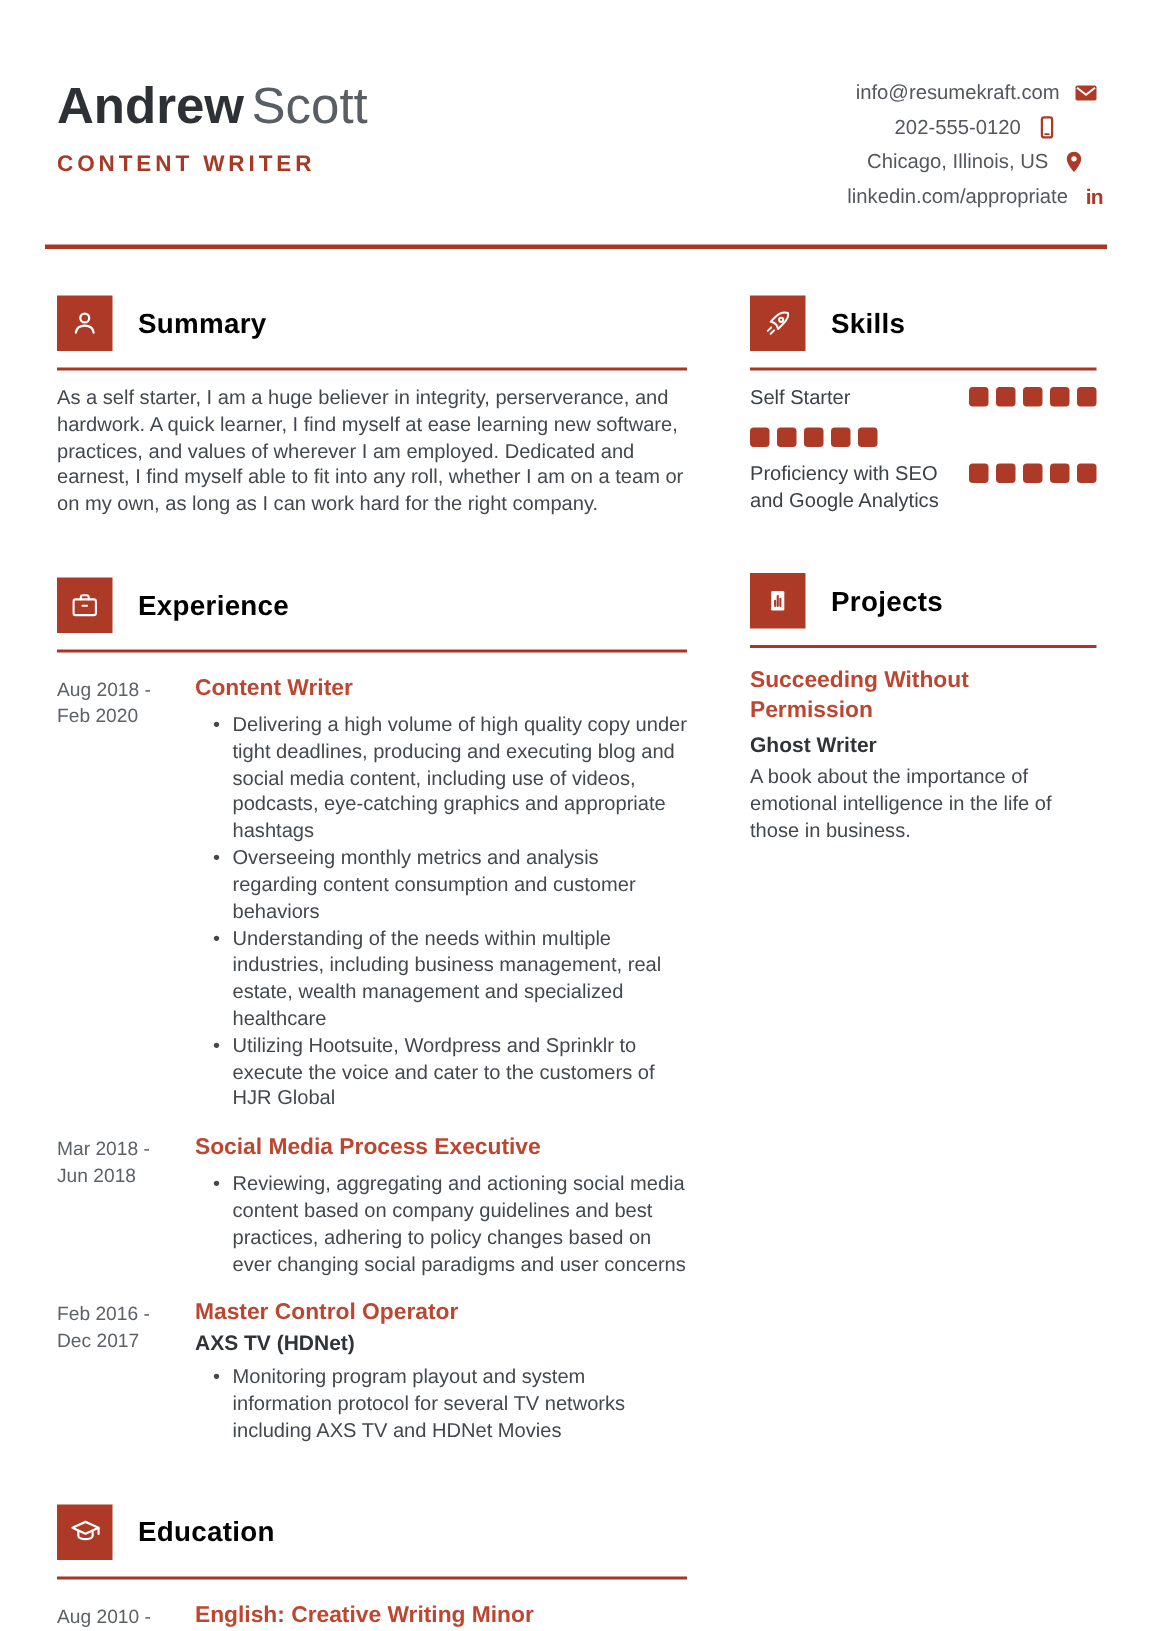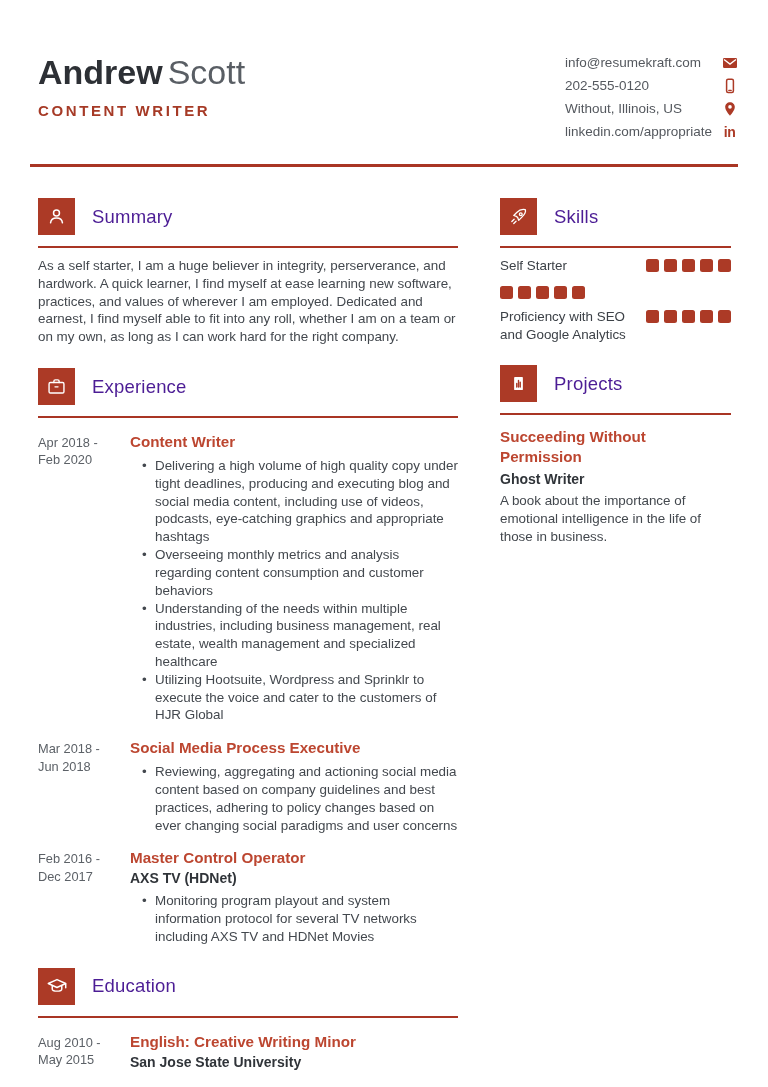--- a/index.html
+++ b/index.html
@@ -2,41 +2,41 @@
 <html><head>
 <meta charset="utf-8">
 <style>
   * { margin:0; padding:0; box-sizing:border-box; }
   html,body { background:#ffffff; }
   .page {
     width:768px; height:1087px; background:#ffffff; overflow:hidden;
     font-family:"Liberation Sans", sans-serif; color:#43484e; position:relative;
   }
   
-  .header { display:flex; justify-content:space-between; align-items:flex-start; padding:54px 30px 0 38px; }
+  .header { display:flex; justify-content:space-between; align-items:flex-start; padding:37px 30px 0 38px;margin-top:16px; }
   .name { font-size:34px; line-height:1.1; color:#2d3035; }
   .name .first { font-weight:700; }
   .name .last  { font-weight:400; color:#595e64; margin-left:5px; }
   .role { margin-top:11px; font-size:15px; font-weight:700; letter-spacing:2.6px; color:#a63a26; }
   .contact { display:flex; flex-direction:column; gap:7px; margin-top:1px; }
-  .contact-row { display:flex; align-items:center; justify-content:space-between; gap:9px; font-size:13.5px; color:#54585e; line-height:14px; }
+  .contact-row { display:flex; align-items:center; justify-content:center; gap:9px; font-size:13.5px; color:#54585e; line-height:14px; }
   .cicon { width:17px; height:16px; display:flex; align-items:center; justify-content:center; flex:none; }
   .linkedin-glyph { font-size:14px; font-weight:800; color:#ac3a26; letter-spacing:-0.5px; }
   .header-rule { border:none; border-top:3px solid #a93524; margin:24px 30px 0 30px; }
 
   
   .columns { display:flex; gap:42px; padding:0 37px 0 38px; margin-top:31px; }
   .col-left  { width:420px; flex:none; }
   .col-right { flex:1; min-width:0; }
 
   
   .section-header { display:flex; align-items:center; gap:17px; border-bottom:2.5px solid #a93524; padding-bottom:11px; }
   .icon-sq { width:37px; height:37px; background:#ac3a26; display:flex; align-items:center; justify-content:center; flex:none; }
-  .section-title { font-size:18.5px; font-weight:400; color:#4c1d95; letter-spacing:0.2px; }
-  .section { margin-top:22px; }
+  .section-title { font-size:18.5px; font-weight:700; color:#000000; letter-spacing:0.2px; }
+  .section { margin-top:40px; }
   .section:first-child { margin-top:0; }
 
   
   .summary-text { margin-top:9px; font-size:13.4px; line-height:1.33; color:#43484e; }
 
   
   .job { display:flex; margin-top:14px; }
   .job-dates { width:92px; flex:none; font-size:12.8px; line-height:1.35; color:#5c6167; white-space:pre-line; padding-top:2px; }
   .job-body { flex:1; min-width:0; }
   .job-title { font-size:15.2px; font-weight:700; color:#bc4630; line-height:1.3; }
@@ -85,21 +85,21 @@
       <div class="contact-row">
         <span>202-555-0120</span>
         <span class="cicon">
           <svg width="16" height="16" viewBox="0 0 16 16">
               <rect x="4.6" y="1.2" width="6.8" height="13.4" rx="1.5" fill="none" stroke="#ac3a26" stroke-width="1.5"></rect>
               <path d="M6.8 12.4h2.4" stroke="#ac3a26" stroke-width="1.3" stroke-linecap="round"></path>
             </svg>
         </span>
       </div>
       <div class="contact-row">
-        <span>Without, Illinois, US</span>
+        <span>Chicago, Illinois, US</span>
         <span class="cicon">
           <svg width="16" height="16" viewBox="0 0 16 16">
               <path d="M8 1.2C5.3 1.2 3.2 3.3 3.2 6c0 3.6 4.8 8.7 4.8 8.7S12.8 9.6 12.8 6c0-2.7-2.1-4.8-4.8-4.8z" fill="#ac3a26"></path>
               <circle cx="8" cy="5.9" r="1.8" fill="#ffffff"></circle>
             </svg>
         </span>
       </div>
       <div class="contact-row">
         <span>linkedin.com/appropriate</span>
         <span class="cicon">
@@ -134,21 +134,21 @@
             <svg width="21" height="21" viewBox="0 0 24 24" fill="none" stroke="#ffffff" stroke-width="1.6" stroke-linecap="round" stroke-linejoin="round">
                 <rect x="3.5" y="7.5" width="17" height="12" rx="1.5"></rect>
                 <path d="M9 7.5V6a1.6 1.6 0 0 1 1.6-1.6h2.8A1.6 1.6 0 0 1 15 6v1.5"></path>
                 <path d="M10.3 12.4h3.4"></path>
               </svg>
           </span>
           <span class="section-title">Experience</span>
         </div>
 
         <div class="job">
-          <div class="job-dates">Apr 2018 -
+          <div class="job-dates">Aug 2018 -
 Feb 2020</div>
           <div class="job-body">
             <div class="job-title">Content Writer</div>
             <div class="bullets">
               <div class="bullet">
                   <span class="dot">•</span>
                   <span class="btext">Delivering a high volume of high quality copy under tight deadlines, producing and executing blog and social media content, including use of videos, podcasts, eye-catching graphics and appropriate hashtags</span>
                 </div>
               <div class="bullet">
                   <span class="dot">•</span>

